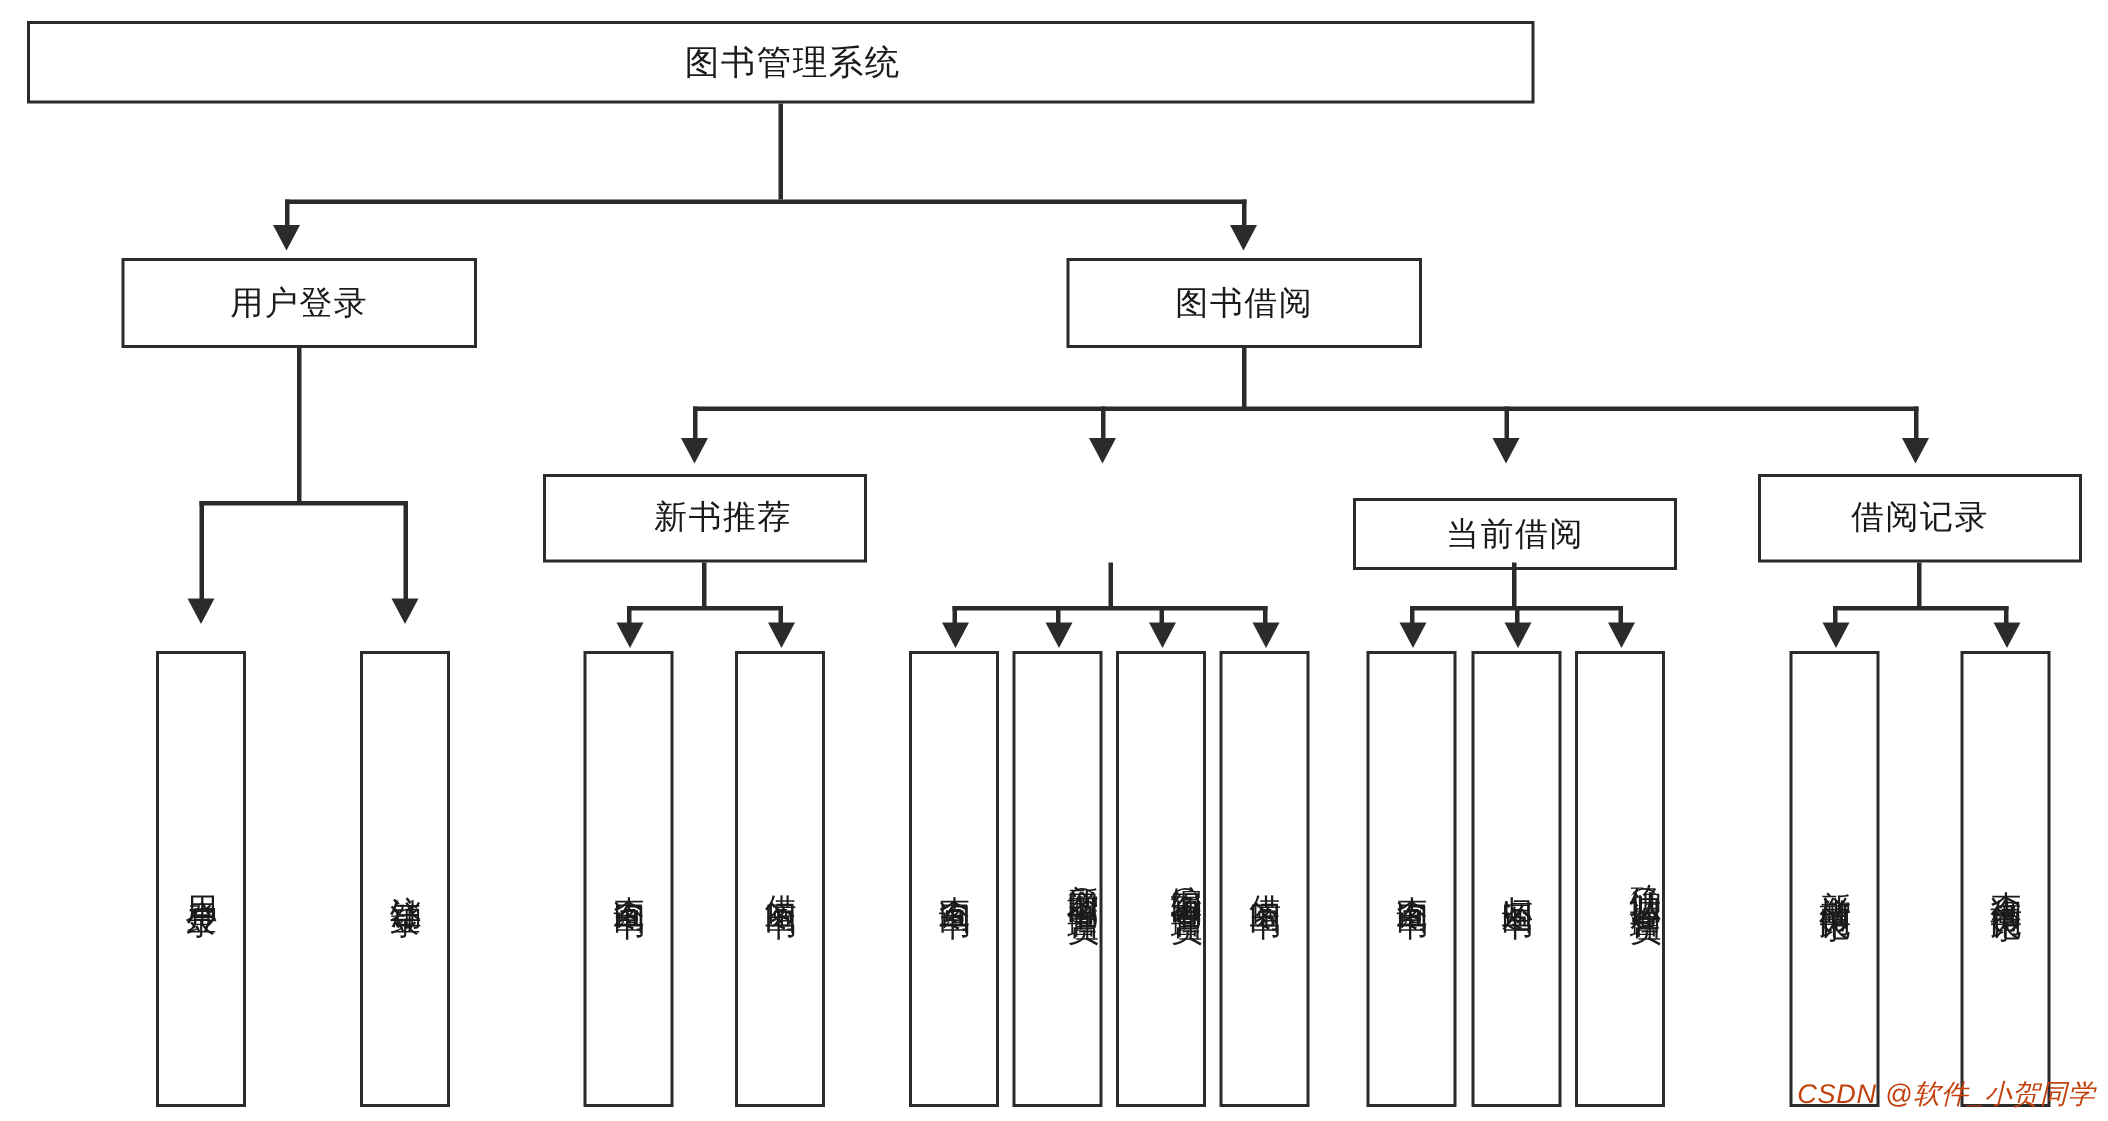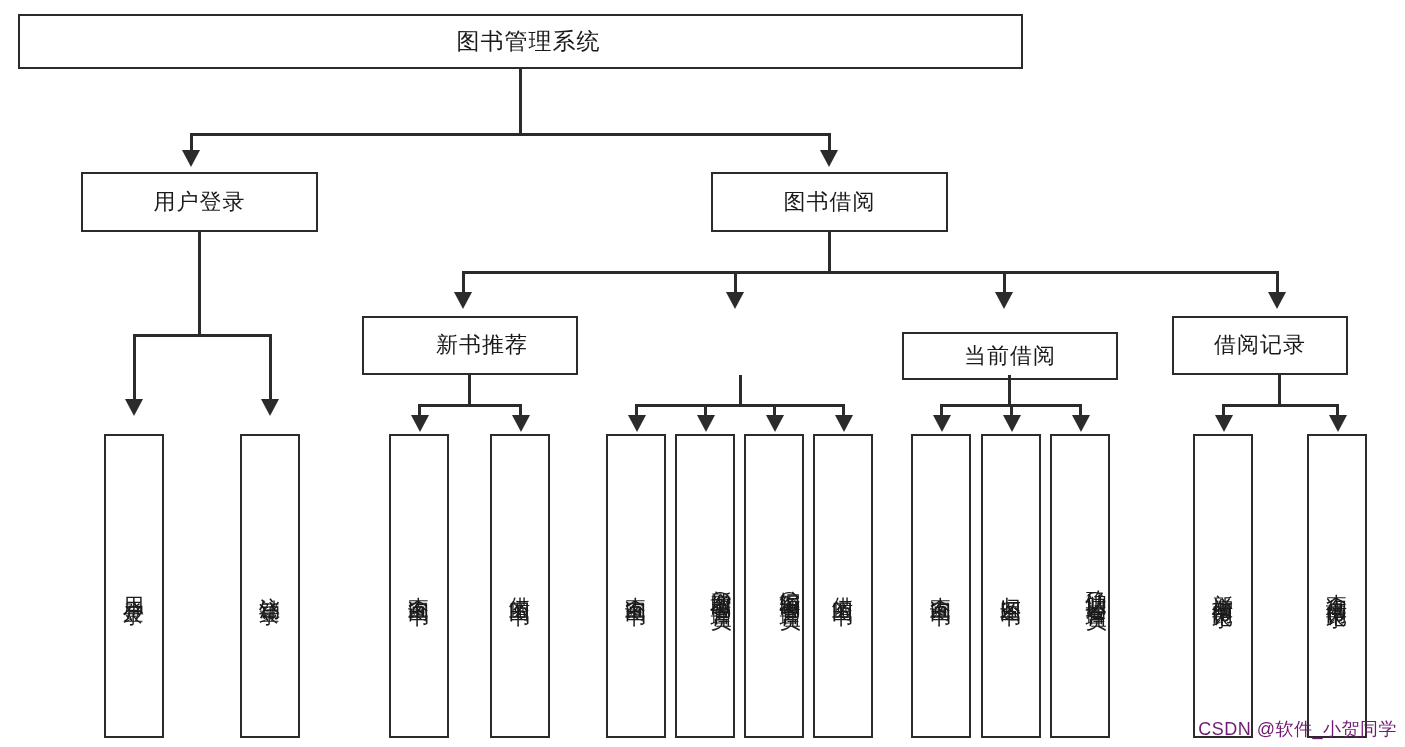--- a/index.html
+++ b/index.html
@@ -60,24 +60,25 @@
     height: 0;
     border-left: 9px solid transparent;
     border-right: 9px solid transparent;
     border-top: 17px solid #2b2b2b;
   }
   #watermark {
     position: absolute;
     right: 8px;
     bottom: 6px;
     font-size: 18px;
-    color: #701a75;
+    color: #c2410c;
     white-space: nowrap;
     letter-spacing: 0.5px;
     pointer-events: none;
+    font-style: italic;
   }
 </style>
 </head>
 <body>
 
 <div id="canvas">
 
   <div class="node horiz" id="root-node" style="left:18px; top:14px; width:1005px; height:55px;padding-left:16px;">
     <span>图书管理系统</span>
   </div>
@@ -115,21 +116,21 @@
   <div class="arrow" style="left:995px; top:292px;"></div>
   <div class="line vline" style="left:1276px; top:271px; width:3px; height:25px;"></div>
   <div class="arrow" style="left:1268px; top:292px;"></div>
 
   <div class="node horiz" style="left:362px; top:316px; width:216px; height:59px;padding-left:24px;">
     <span>新书推荐</span>
   </div>
   <div class="node horiz" style="left:902px; top:316px; width:216px; height:48px;margin-top:16px;">
     <span>当前借阅</span>
   </div>
-  <div class="node horiz" style="left:1172px; top:316px; width:176px; height:59px;">
+  <div class="node horiz" style="left:1172px; top:316px; width:216px; height:59px;">
     <span>借阅记录</span>
   </div>
 
   <div class="line vline" style="left:468px; top:375px; width:3px; height:31px;"></div>
   <div class="line hline" style="left:418px; top:404px; width:104px; height:3px;"></div>
   <div class="line vline" style="left:418px; top:404px; width:3px; height:14px;"></div>
   <div class="arrow" style="left:411px; top:415px;"></div>
   <div class="line vline" style="left:519px; top:404px; width:3px; height:14px;"></div>
   <div class="arrow" style="left:512px; top:415px;"></div>
 

